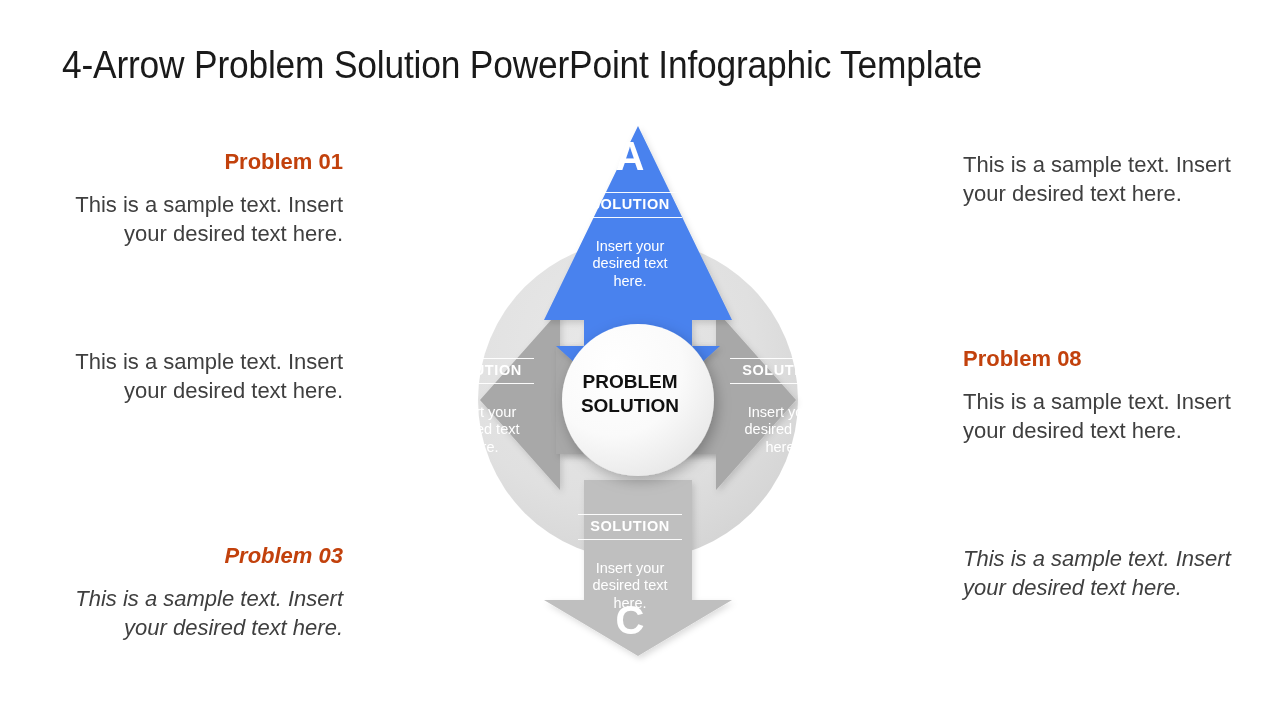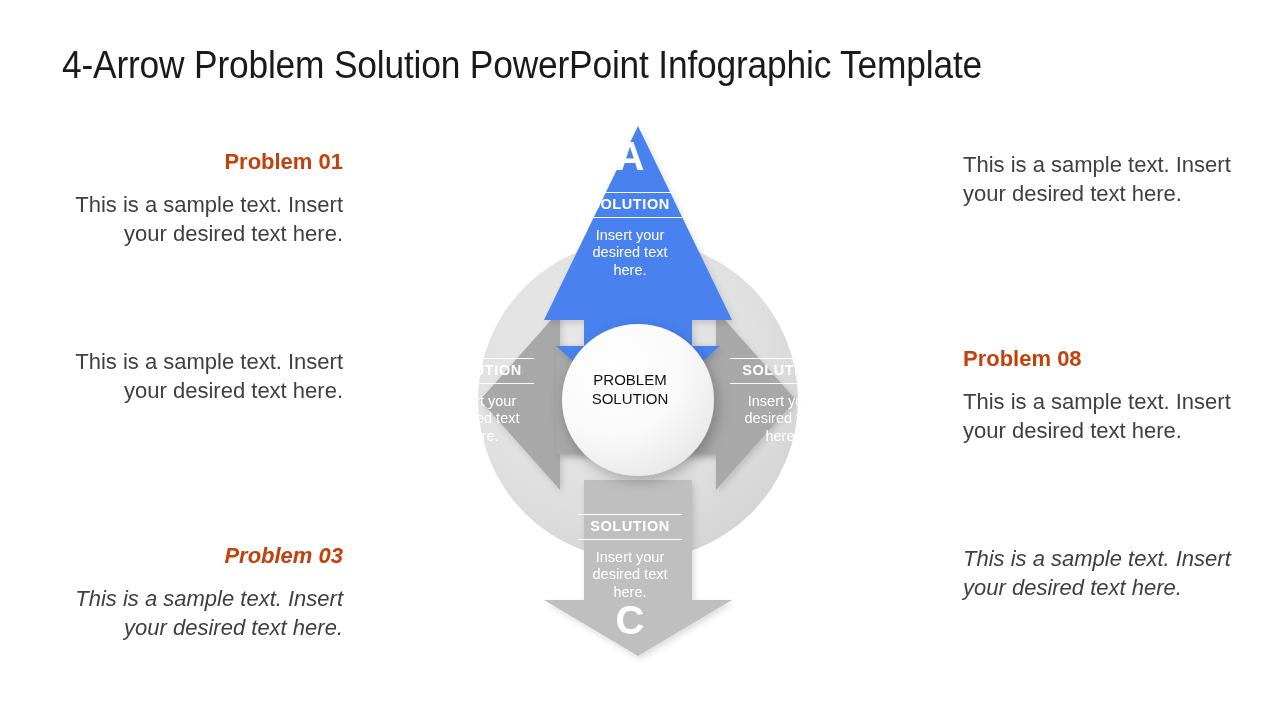--- a/index.html
+++ b/index.html
@@ -80,21 +80,21 @@
     font-weight: bold;
     letter-spacing: 0.6px;
     padding: 4px 0 5px 0;
     border-top: 1.6px solid rgba(255,255,255,0.95);
     border-bottom: 1.6px solid rgba(255,255,255,0.95);
     line-height: 1;
   }
   .sol-body {
     font-size: 14.5px;
     line-height: 1.24;
-    margin-top: 9px;
+    margin-top: 20px;
     font-weight: 400;
   }
 
   
   .txt-top    { left: 238px; top: 92px;  width: 104px; }
   
   .txt-bottom { left: 238px; top: 414px; width: 104px; }
   
   .txt-left   { left: 90px;  top: 258px; width: 104px; }
   
@@ -114,22 +114,22 @@
   .letter-c { left: 260px; top: 500px; }
   .letter-d { left: 35px;  top: 278px; }
   .letter-e { left: 490px; top: 278px; }
 
   .center-text {
     position: absolute;
     left: 215px;
     top: 270px;
     width: 150px;
     text-align: center;
-    font-size: 15px;
-    font-weight: normal;
+    font-size: 19px;
+    font-weight: bold;
     color: #111111;
     line-height: 1.28;
     pointer-events: none;
   }
 </style>
 </head>
 <body>
 
 <div class="page-title">4-Arrow Problem Solution PowerPoint Infographic Template</div>
 

